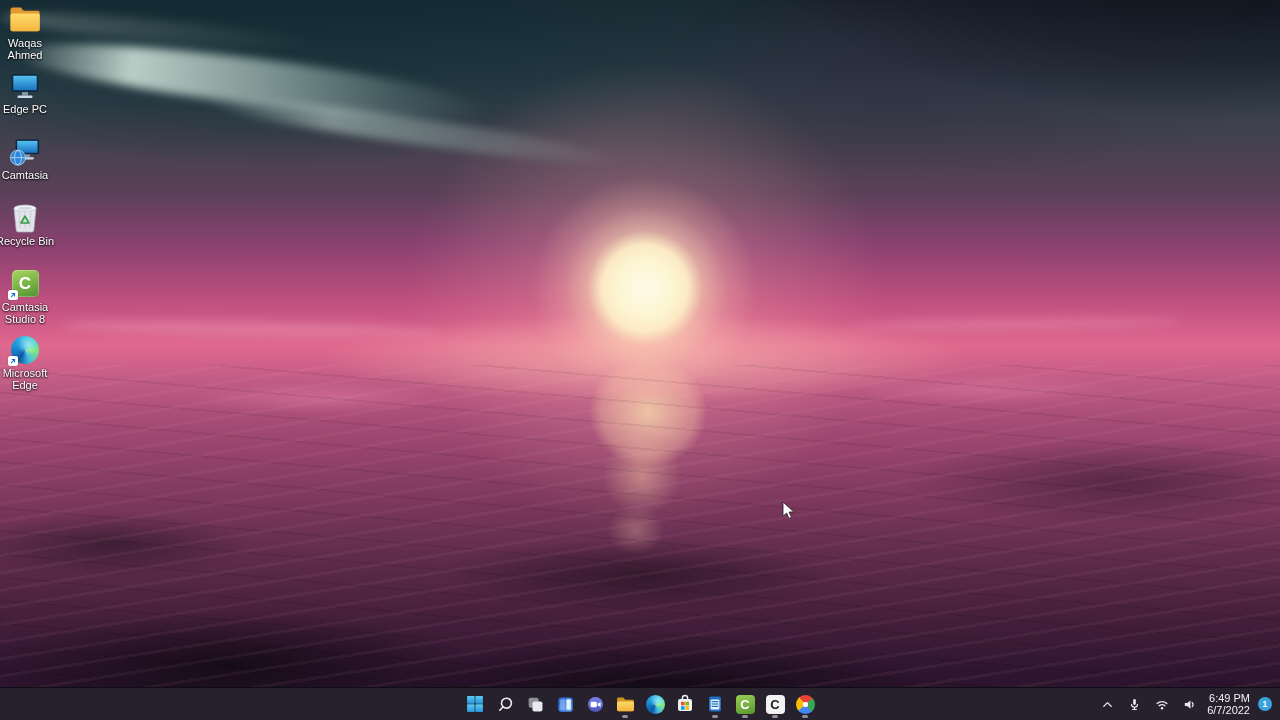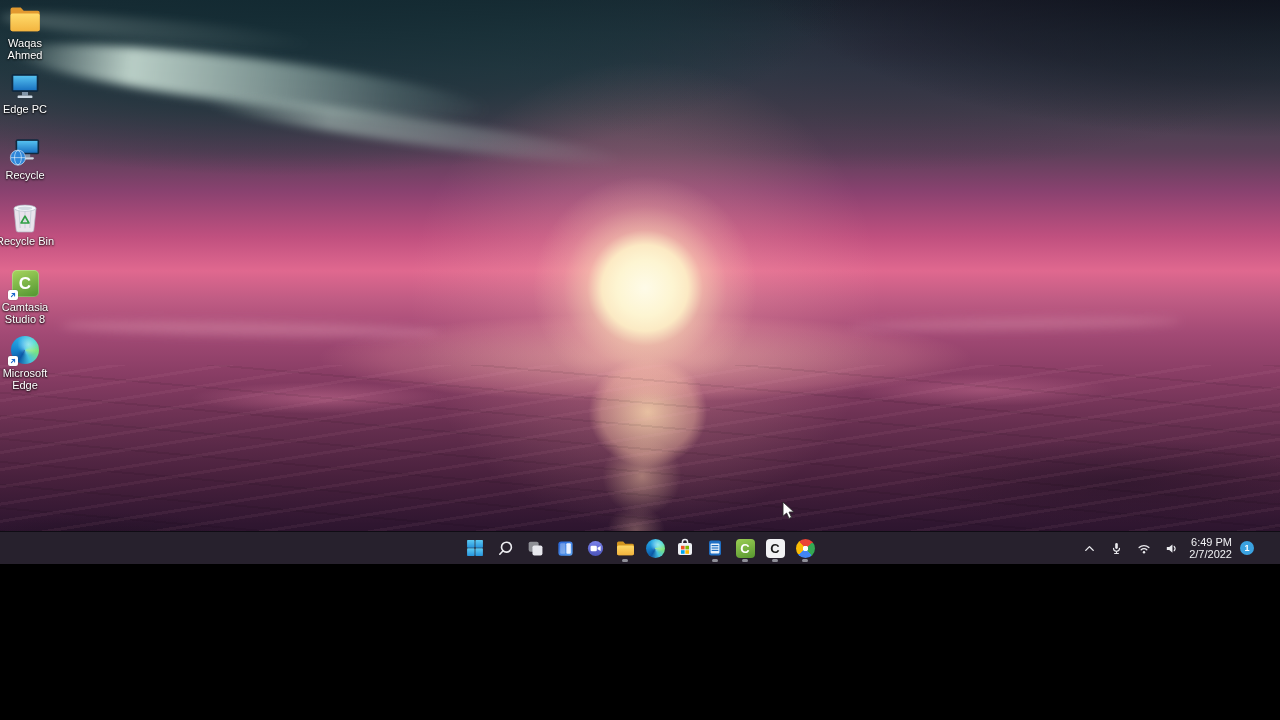--- a/index.html
+++ b/index.html
@@ -1,16 +1,16 @@
 <!DOCTYPE html>
 <html><head>
 <meta charset="utf-8">
 <style>
   html,body{margin:0;padding:0;background:#000;}
-  .screen{position:relative;width:1280px;height:564px;overflow:hidden;
+  .screen{position:relative;width:1280px;height:720px;overflow:hidden;
           font-family:"Liberation Sans",sans-serif;user-select:none;}
 
   
   .wallpaper{position:absolute;inset:0;
     background:
       
       radial-gradient(circle at 645px 288px, #fefbe8 0px, #fdf5d2 28px, rgba(253,238,198,.96) 43px, rgba(252,215,182,.55) 58px, rgba(250,190,175,.25) 82px, rgba(250,180,170,0) 112px),
       radial-gradient(circle at 645px 296px, rgba(255,196,176,.40) 0px, rgba(250,172,172,.20) 120px, rgba(250,170,170,0) 235px),
       
       radial-gradient(ellipse 430px 58px at 645px 358px, rgba(250,202,176,.50), rgba(245,162,166,.20) 60%, rgba(245,160,165,0) 76%),
@@ -82,21 +82,21 @@
     border-radius:2px;background:#8f8f98;}
   .cam-tb{width:19px;height:19px;border-radius:4px;display:flex;align-items:center;justify-content:center;
     font-weight:bold;font-size:13px;}
   .cam-tb.green{background:linear-gradient(160deg,#9ccf55,#57962f);color:#fff;}
   .cam-tb.white{background:#f2f2f4;color:#1b1b1b;}
   .chrome-ball{width:19px;height:19px;border-radius:50%;
     background:
       radial-gradient(circle at 50% 50%, #fafafa 0 2.6px, rgba(0,0,0,0) 3px),
       conic-gradient(from -40deg, #ea4335 0 25%, #34a853 25% 50%, #4285f4 50% 75%, #fbbc05 75% 100%);}
   .tb-tray{position:absolute;right:0;top:0;height:32px;display:flex;align-items:center;gap:8px;
-    padding-right:26px;justify-content:flex-end;}
+    padding-right:8px;justify-content:flex-end;}
   .tray-btn{display:flex;align-items:center;justify-content:center;cursor:pointer;padding:2px;}
   .clock{color:#f2f2f5;font-size:11px;line-height:12px;text-align:right;cursor:pointer;}
   .badge{width:14px;height:14px;border-radius:50%;background:#3ba2e0;color:#fff;font-size:9px;
     font-weight:bold;display:flex;align-items:center;justify-content:center;cursor:pointer;}
 
   .cursor{position:absolute;left:782px;top:501px;pointer-events:none;}
 </style>
 </head>
 <body>
 
@@ -157,21 +157,21 @@
             </defs>
           <rect x="7" y="1.5" width="25" height="16" rx="2" fill="#10293f"></rect>
           <rect x="8.7" y="3.2" width="21.6" height="12.6" fill="url(#gscr2)"></rect>
           <path d="M17.5 17.5h5v3h-5z" fill="#8195a8"></path>
           <rect x="13.5" y="20.5" width="13" height="2.4" rx="1.2" fill="#cdd9e4"></rect>
           <circle cx="9.5" cy="21" r="8" fill="#2e86d8" stroke="#dcedfa" stroke-width="0.7"></circle>
           <ellipse cx="9.5" cy="21" rx="3.6" ry="7.6" fill="none" stroke="rgba(230,245,255,.85)" stroke-width="0.8"></ellipse>
           <line x1="1.9" y1="21" x2="17.1" y2="21" stroke="rgba(230,245,255,.85)" stroke-width="0.8"></line>
         </svg>
       </div>
-      <div class="dt-label">Recycle</div>
+      <div class="dt-label">Camtasia</div>
     </div>
 
     <div class="dt-item">
       <div class="dt-ico">
         <svg width="28" height="30" viewBox="0 0 28 30">
           <path d="M3 5.5L5.2 27.2a2 2 0 0 0 2 1.8h13.6a2 2 0 0 0 2-1.8L25 5.5z" fill="#eef1f6" opacity="0.92" stroke="#b3bcc7" stroke-width="0.7"></path>
           <path d="M8 8l1.2 17M14 8.3v17M20 8l-1.2 17" stroke="#c7cfd9" stroke-width="1" fill="none"></path>
           <ellipse cx="14" cy="5.2" rx="11" ry="3.1" fill="#f6f9fc" stroke="#b3bcc7" stroke-width="0.7"></ellipse>
           <ellipse cx="14" cy="5.2" rx="7.2" ry="1.7" fill="#d3dae2"></ellipse>
           <path d="M14 13.2L17.9 20H10.1z" fill="none" stroke="#2f9e44" stroke-width="1.7" stroke-linejoin="round"></path>
@@ -347,18 +347,18 @@
         </svg>
       </div>
       <div class="tray-btn">
         <svg width="15" height="15" viewBox="0 0 16 16">
           <path d="M3 6.4h2.6L9 3.6v8.8L5.6 9.6H3z" fill="#eaeaee"></path>
           <path d="M10.8 5.6a3.6 3.6 0 0 1 0 4.8" stroke="#eaeaee" stroke-width="1.2" fill="none" stroke-linecap="round"></path>
         </svg>
       </div>
       <div class="clock">
         <span style="display:block">6:49 PM</span>
-        <span style="display:block">2/7/2022</span>
+        <span style="display:block">6/7/2022</span>
       </div>
       <div class="badge">1</div>
     </div>
   </div>
 </div>
 
 </body></html>

